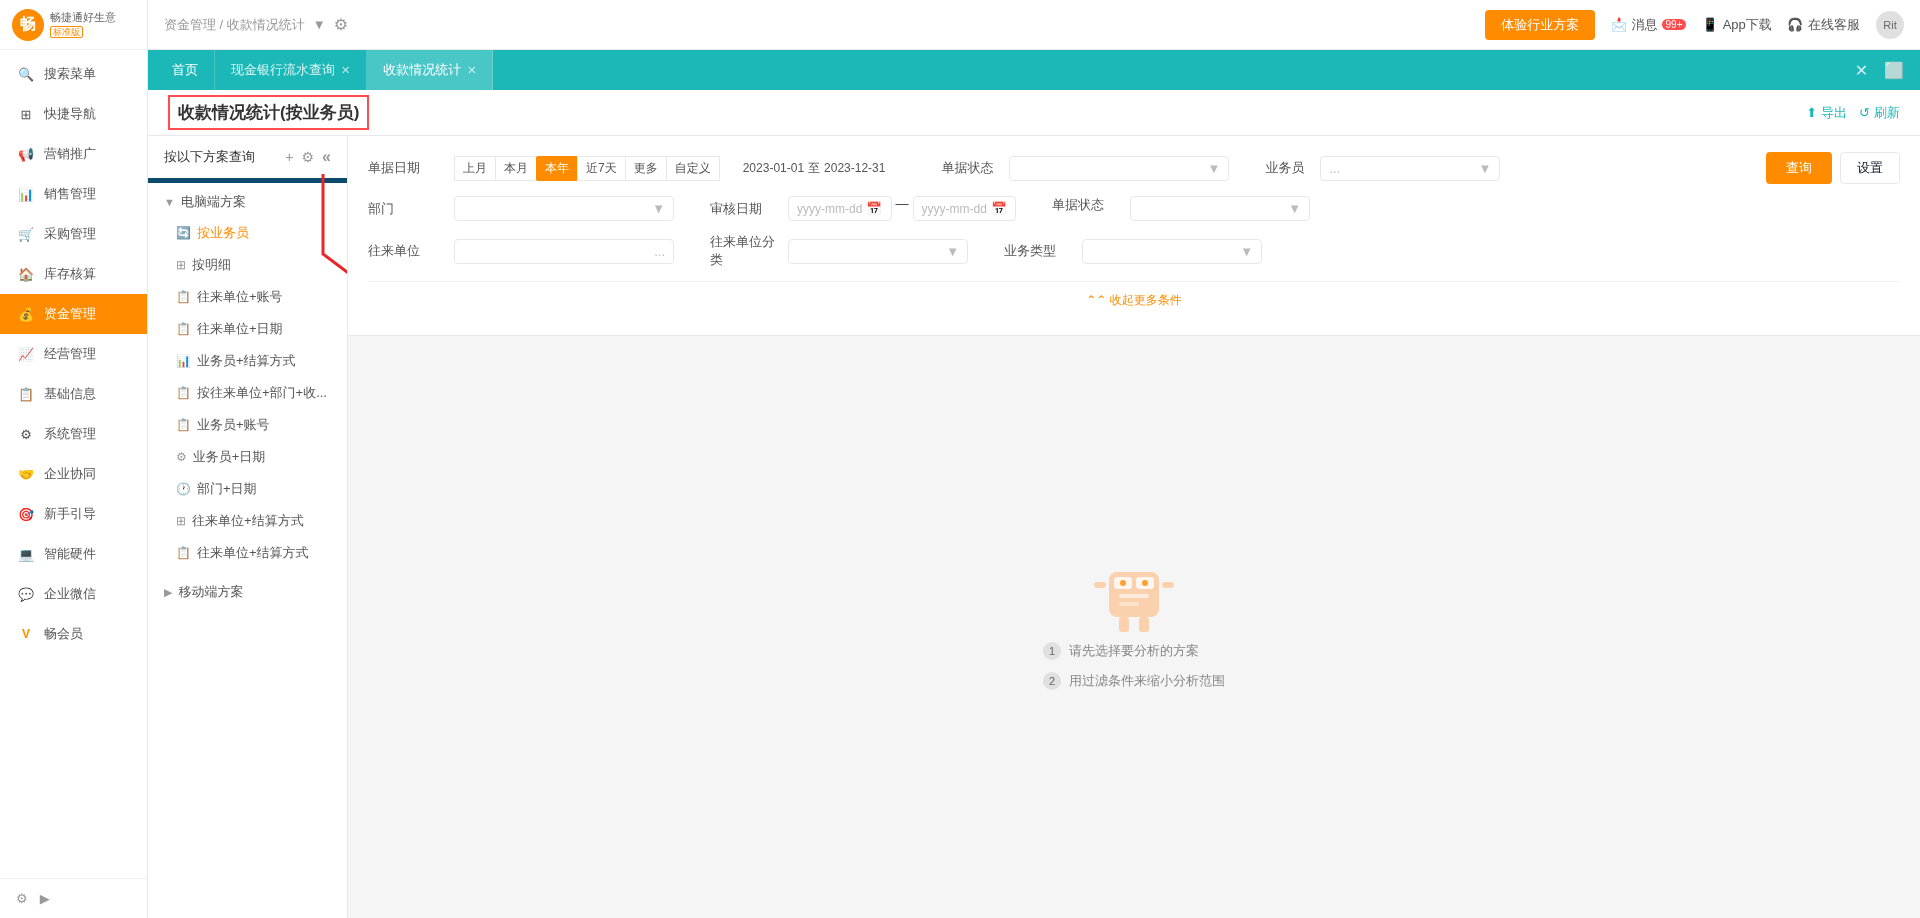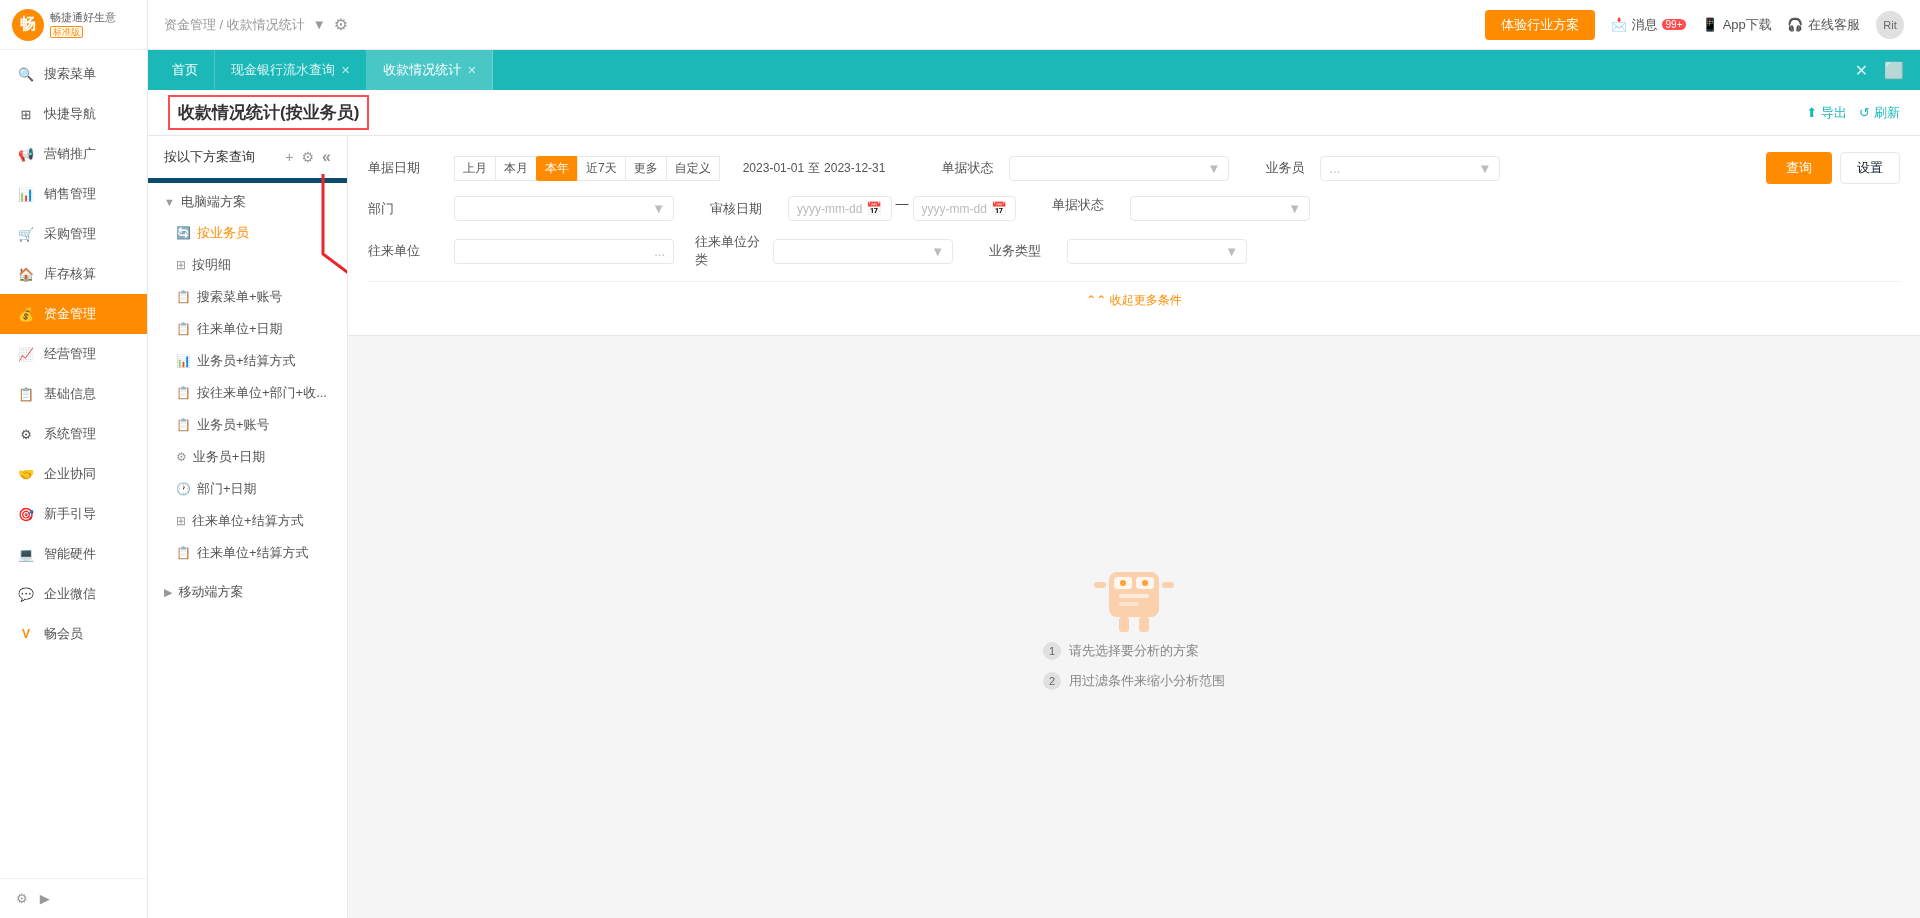--- a/index.html
+++ b/index.html
@@ -242,21 +242,21 @@
         <div class="solution-item active">
           <span class="item-icon">🔄</span>
           <span>按业务员</span>
         </div>
         <div class="solution-item">
           <span class="item-icon">⊞</span>
           <span>按明细</span>
         </div>
         <div class="solution-item">
           <span class="item-icon">📋</span>
-          <span>搜索菜单+账号</span>
+          <span>往来单位+账号</span>
         </div>
         <div class="solution-item">
           <span class="item-icon">📋</span>
           <span>往来单位+日期</span>
         </div>
         <div class="solution-item">
           <span class="item-icon">📊</span>
           <span>业务员+结算方式</span>
         </div>
         <div class="solution-item">
@@ -367,21 +367,21 @@
               <span class="chevron">▼</span>
             </div>
           </div>
         </div>
         <div class="filter-row">
           <span class="filter-label">往来单位</span>
           <div class="filter-select" style="min-width:220px;">
             <span style="flex:1;color:#bbb;"></span>
             <span style="color:#bbb;">...</span>
           </div>
-          <div style="margin-left:5px;display:flex;align-items:center;gap:8px;">
+          <div style="margin-left:20px;display:flex;align-items:center;gap:8px;">
             <span class="filter-label">往来单位分类</span>
             <div class="filter-select" style="min-width:180px;">
               <span style="flex:1;"></span>
               <span class="chevron">▼</span>
             </div>
           </div>
           <div style="margin-left:20px;display:flex;align-items:center;gap:8px;">
             <span class="filter-label">业务类型</span>
             <div class="filter-select" style="min-width:180px;">
               <span style="flex:1;"></span>

